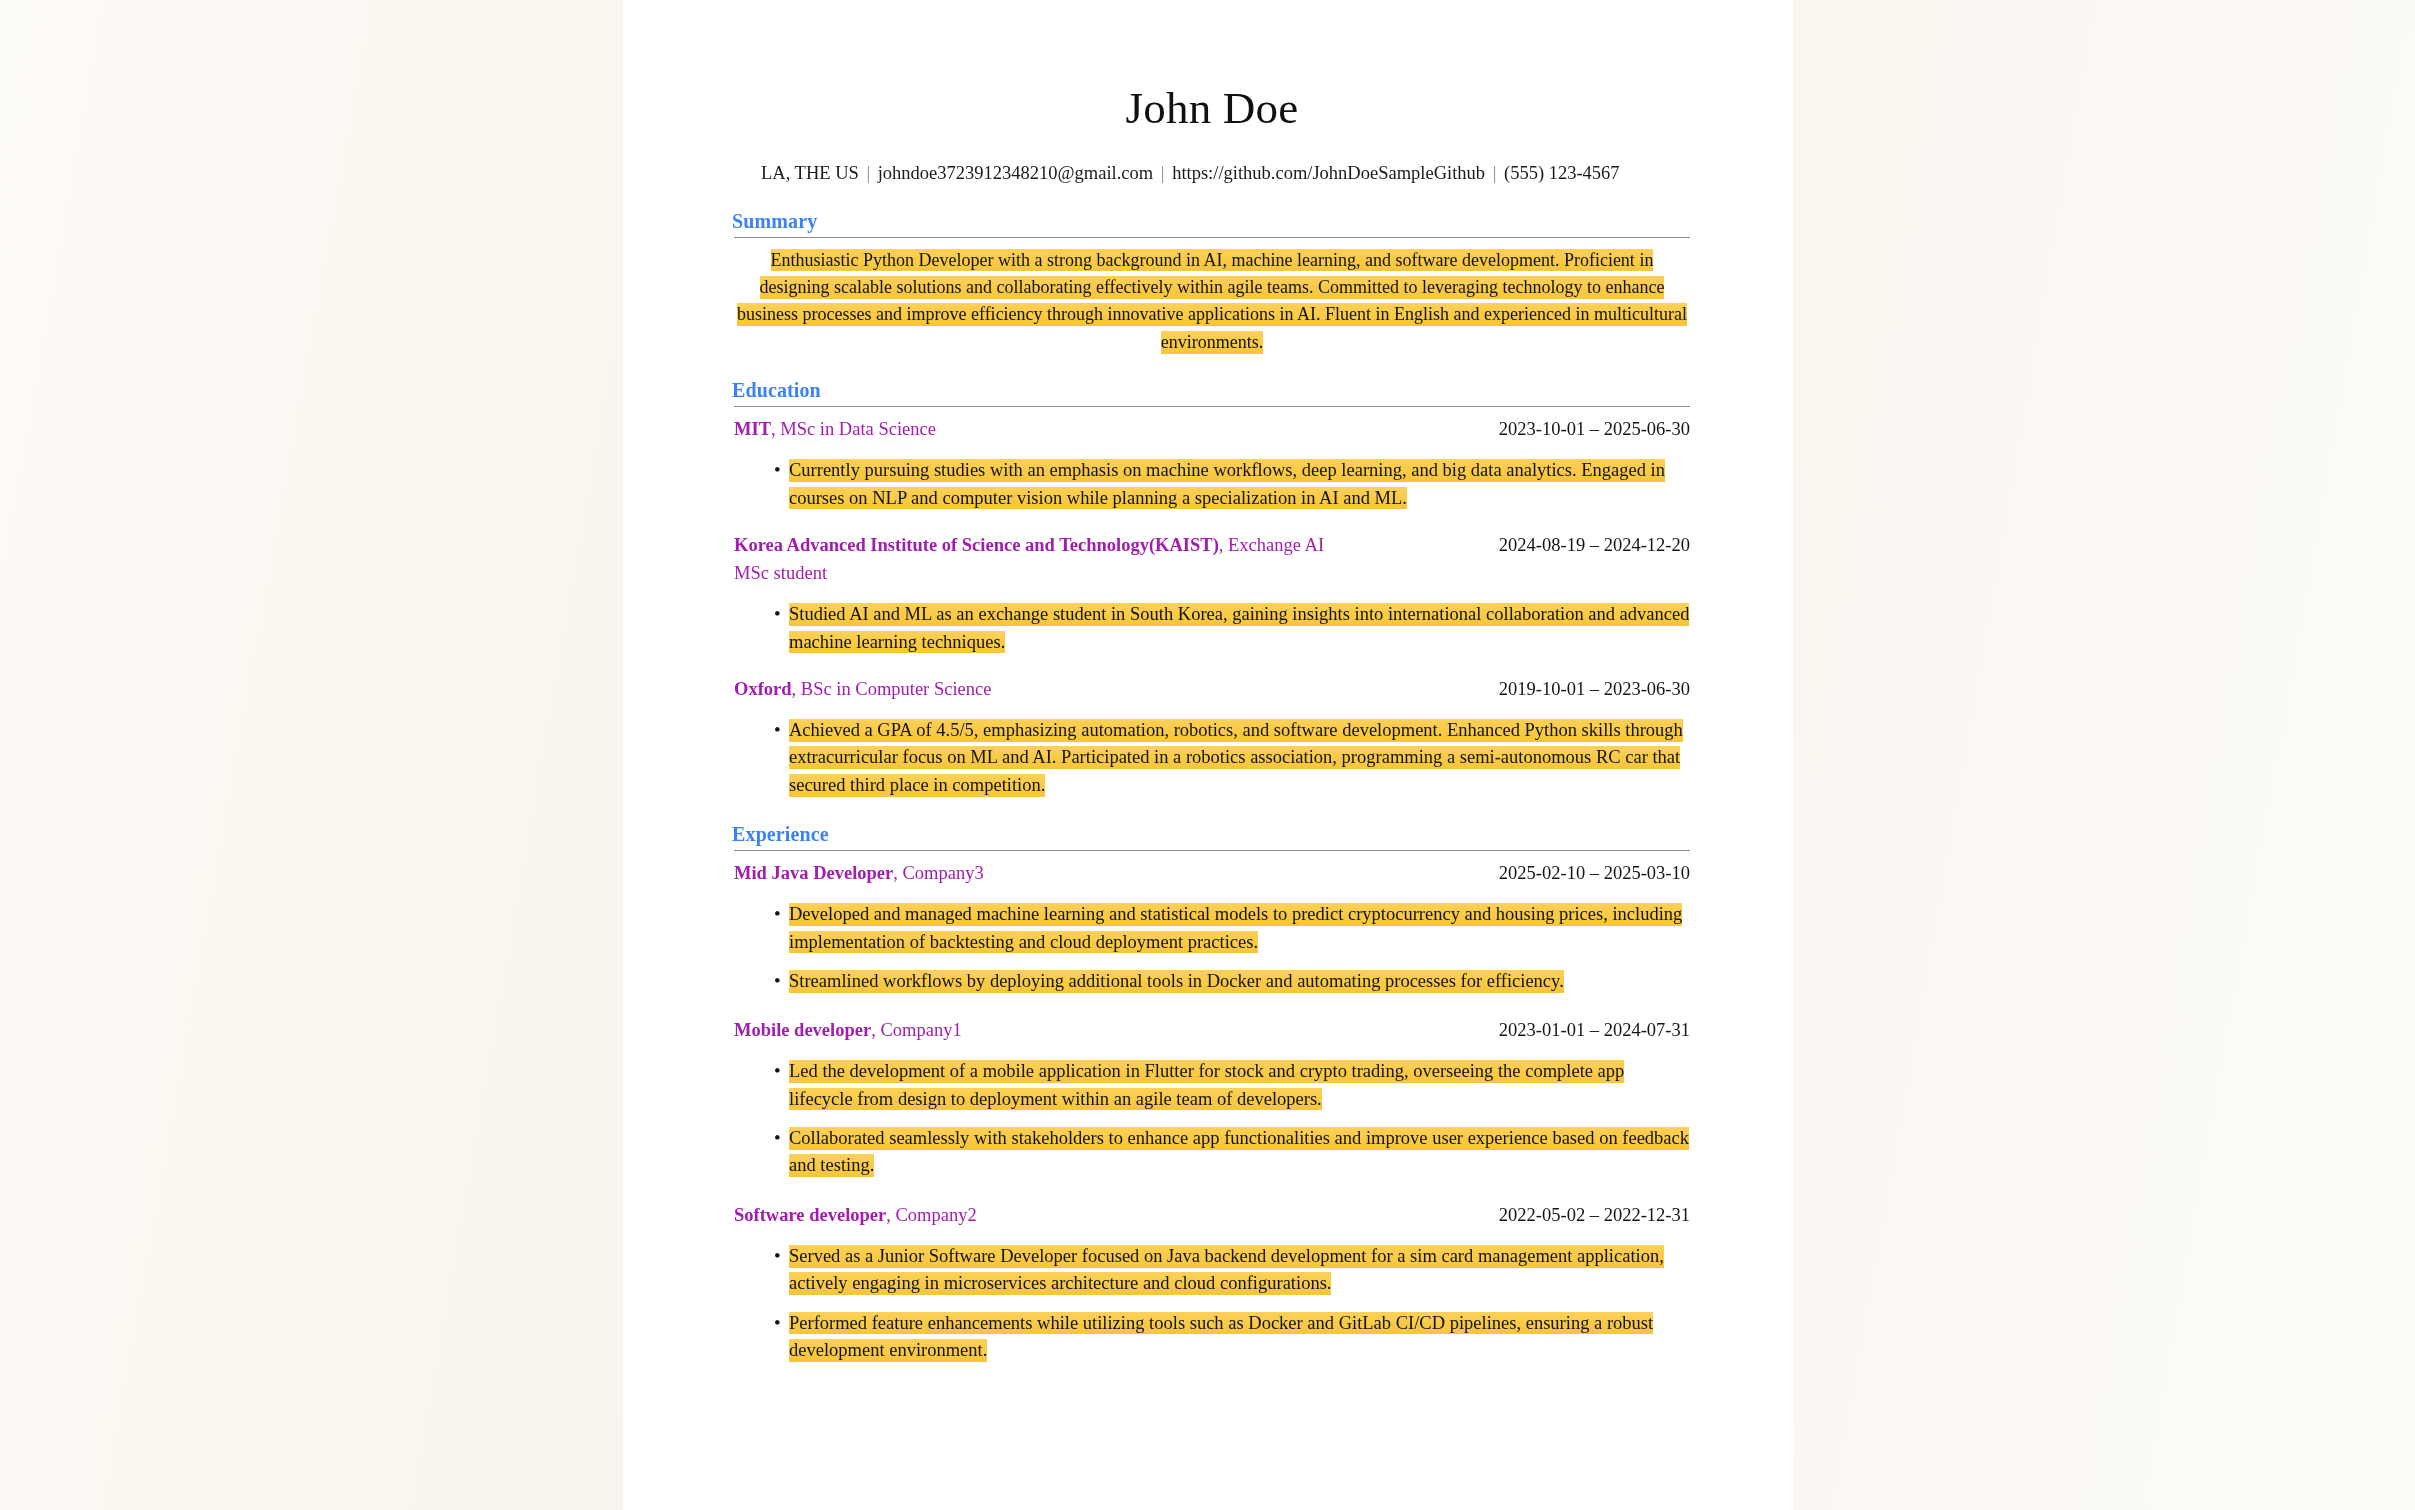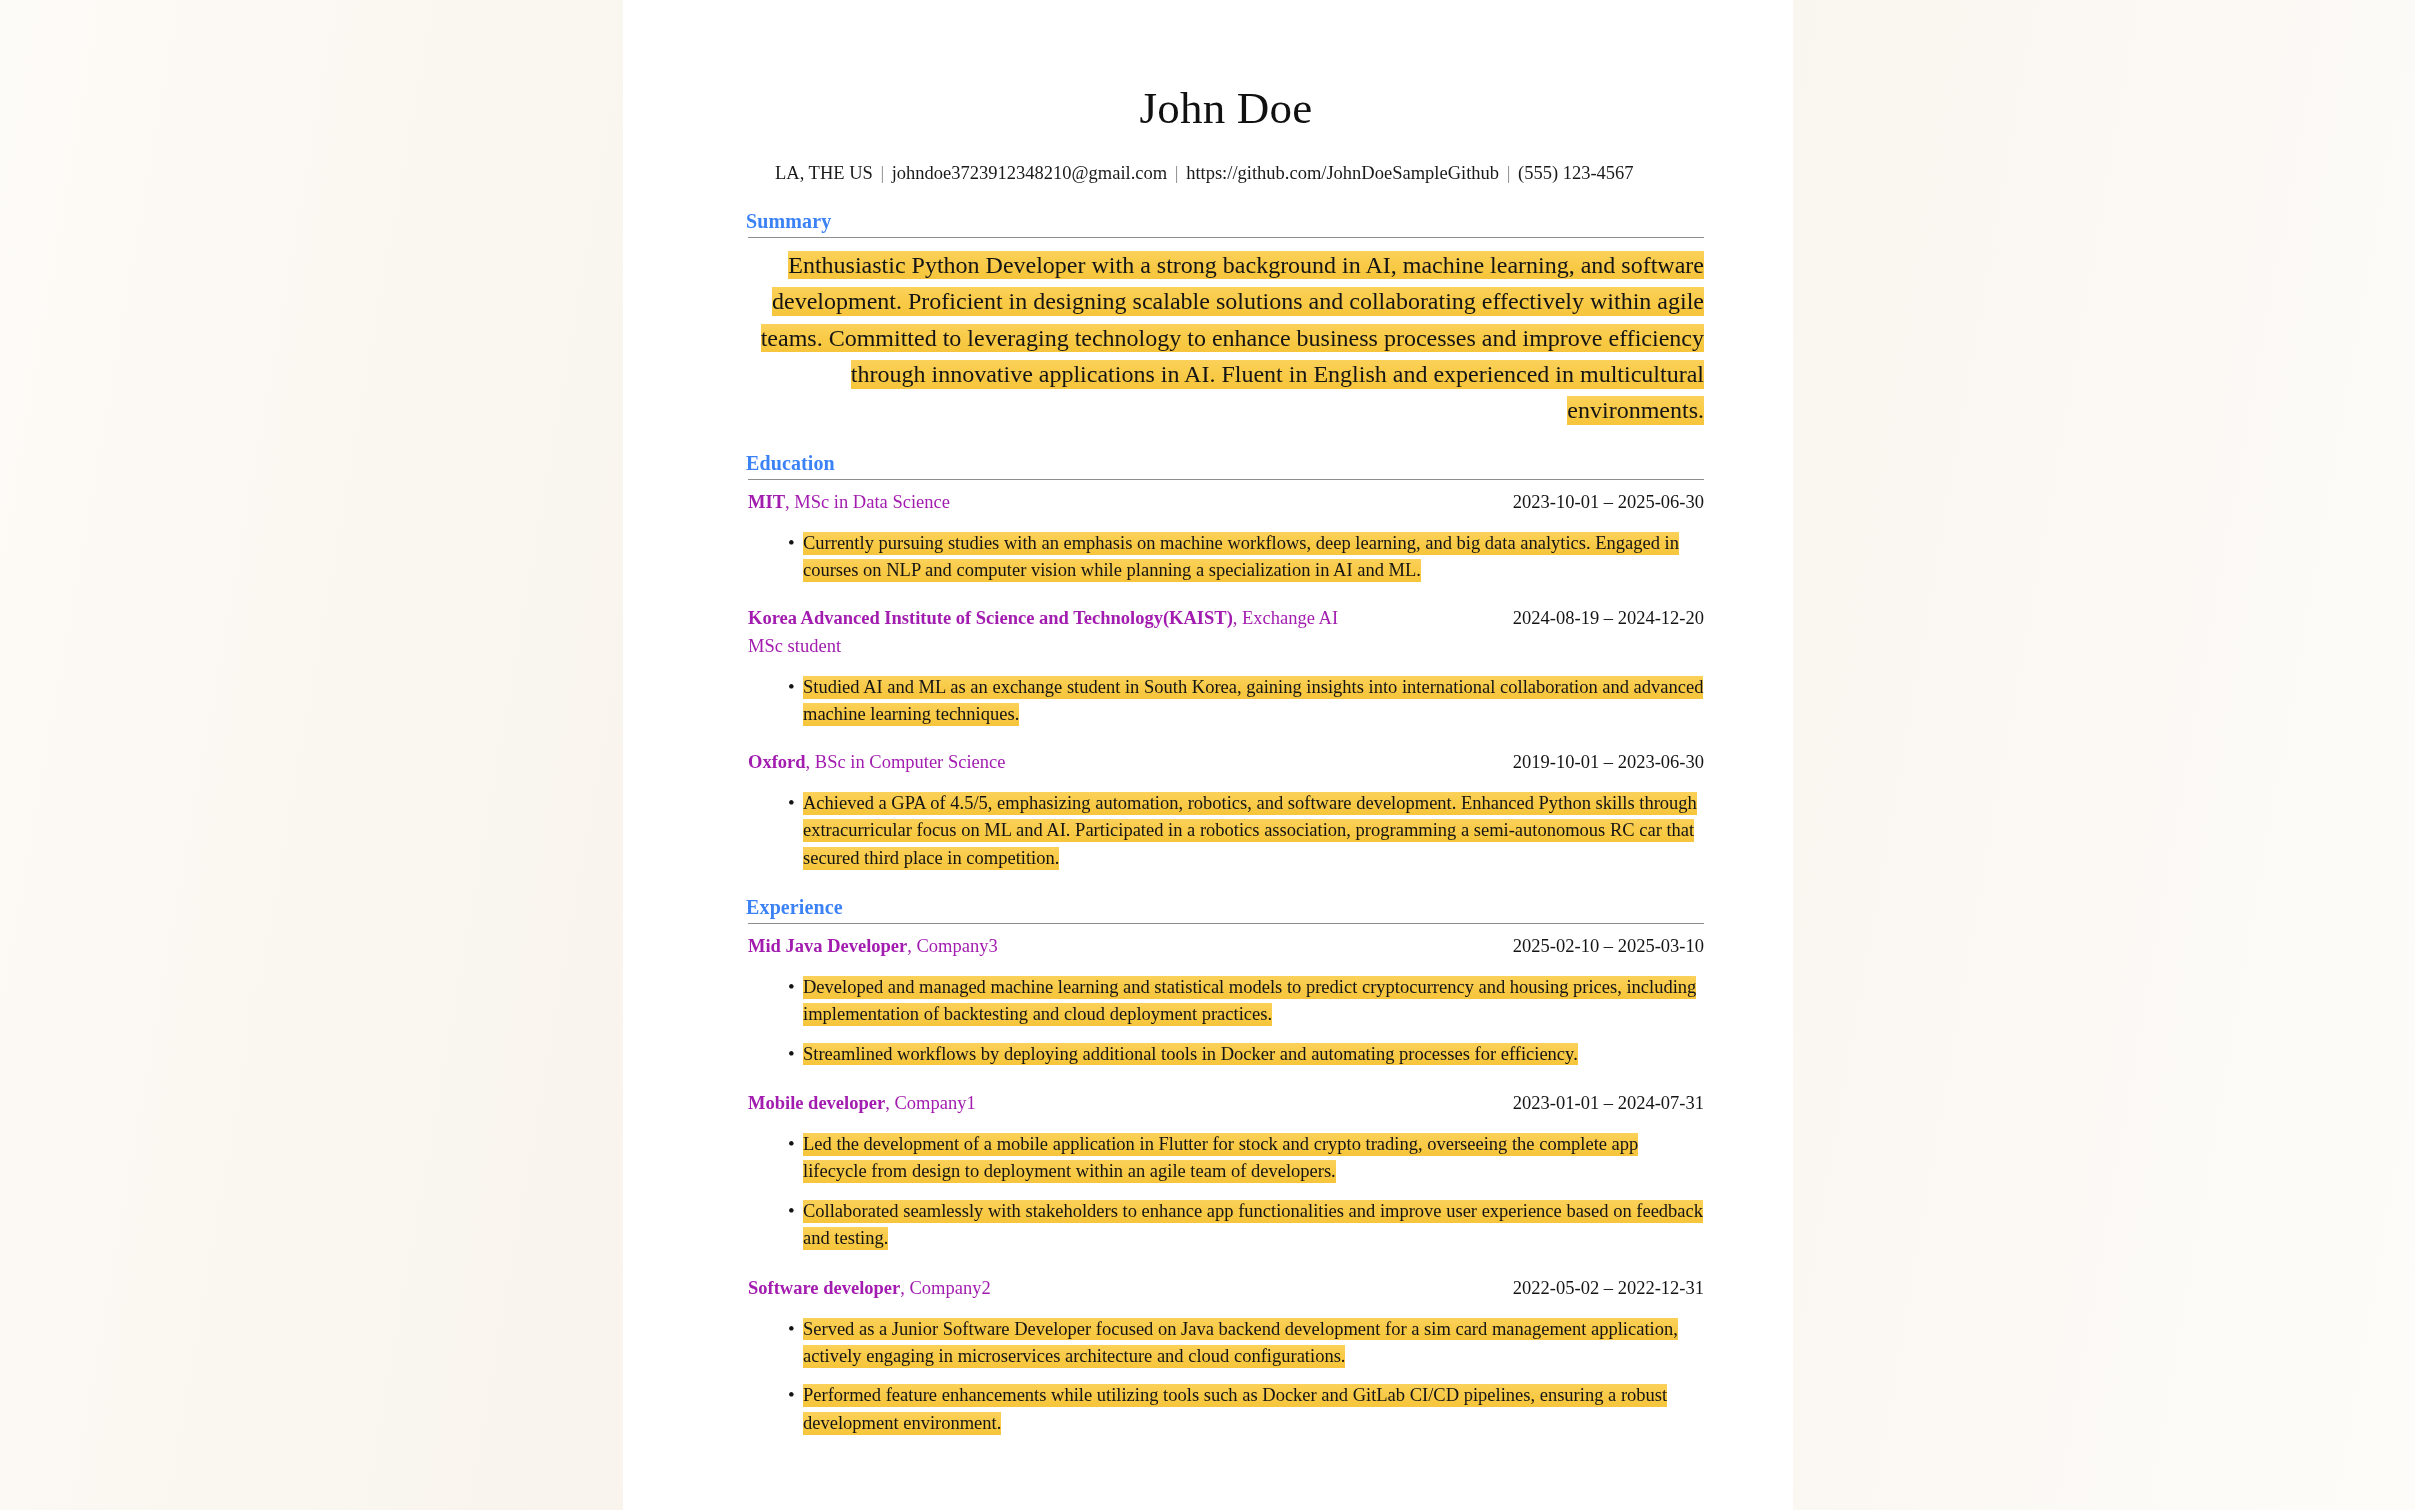--- a/index.html
+++ b/index.html
@@ -30,21 +30,21 @@
     top: 0;
     width: 1170px;
     height: 1510px;
     background: #ffffff;
     box-sizing: border-box;
     padding: 0;
   }
 
   .page-inner {
     position: absolute;
-    left: 125px;   
+    left: 111px;   
     top: 0;
     width: 956px; 
   }
 
   
   .name {
     text-align: center;
     font-size: 45px;
     line-height: 1.1;
     font-weight: 400;
@@ -79,24 +79,24 @@
   }
   .section-rule {
     border-top: 1.5px solid #8e8e8e;
     margin-top: 3.8px;
     margin-bottom: 8.6px;
     width: 100%;
   }
 
   
   .summary-text {
-    font-size: 24px;
+    font-size: 18px;
     line-height: 1.52;
     color: #141414;
-    text-align: right;
+    text-align: center;
   }
   .entry-head {
     display: flex;
     align-items: flex-start;
     justify-content: space-between;
     gap: 25px;
   }
   .entry-title {
     font-size: 18.5px;
     line-height: 1.52;

